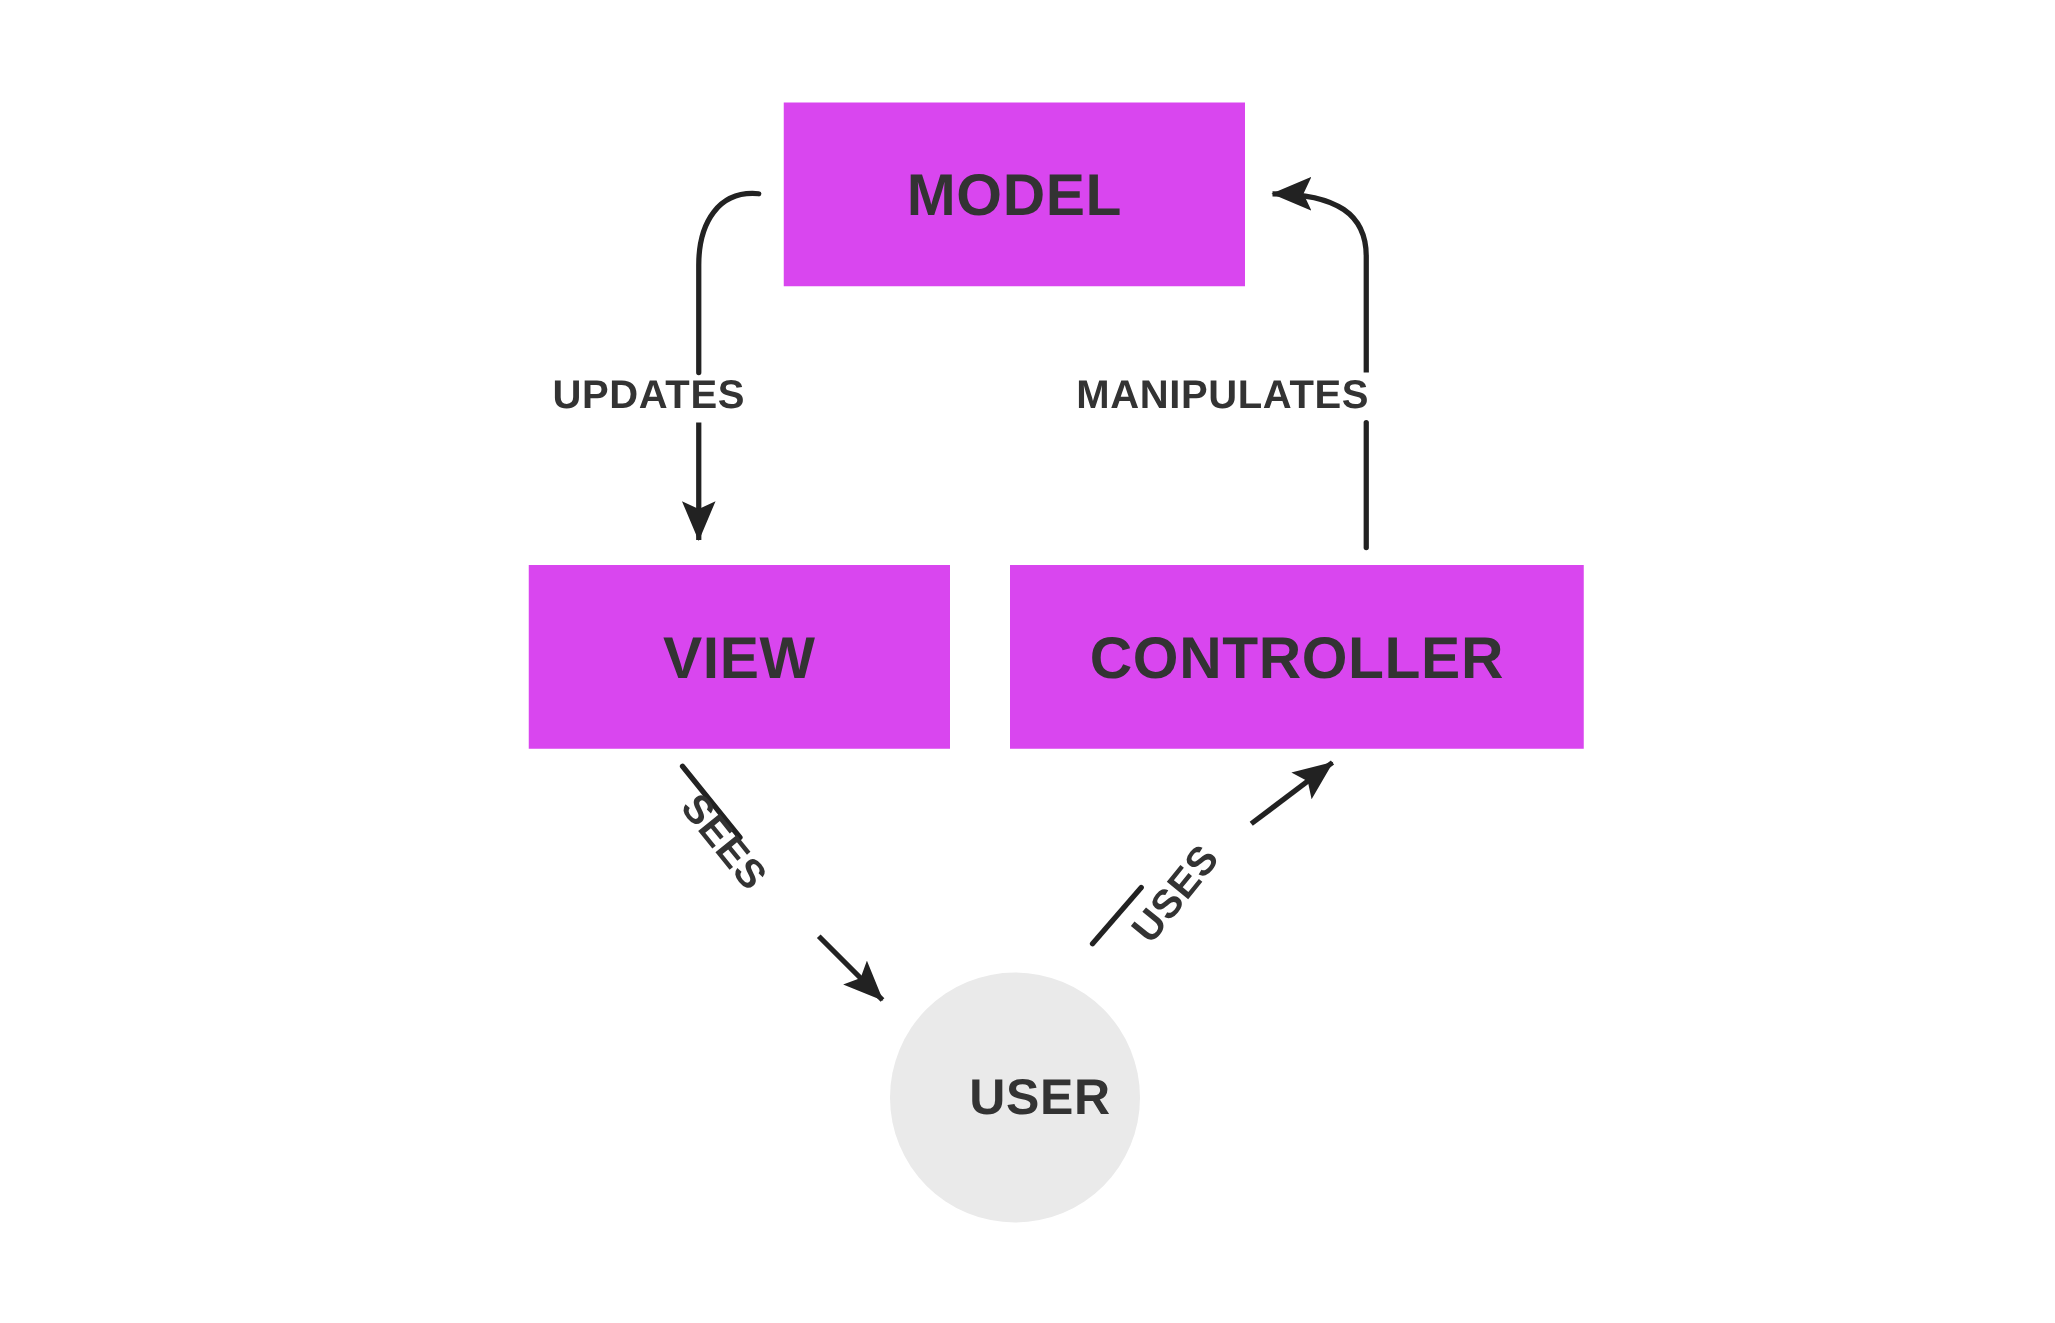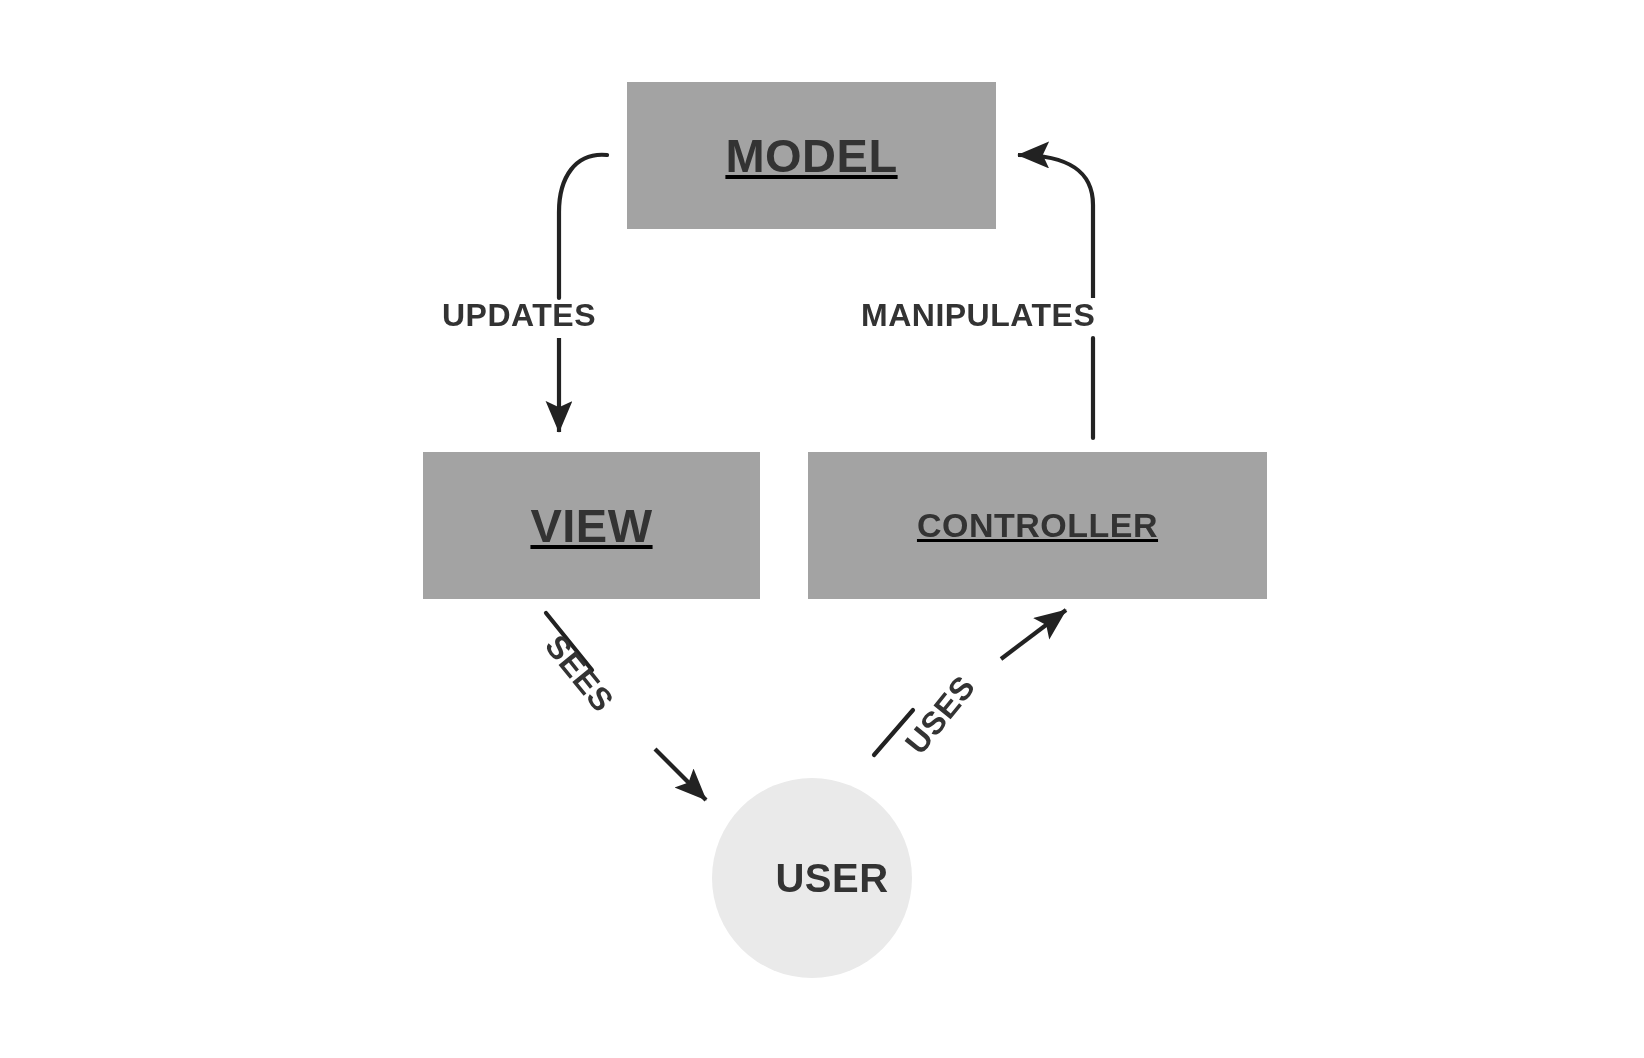--- a/index.html
+++ b/index.html
@@ -12,25 +12,24 @@
   }
   #canvas {
     position: relative;
     width: 1644px;
     height: 1058px;
     background: #ffffff;
     overflow: hidden;
   }
   .node-box {
     position: absolute;
-    background: #a3a3a3;
+    background: #d946ef;
     display: flex;
     align-items: center;
     justify-content: center;
-    text-decoration: underline;
   }
   .node-circle {
     position: absolute;
     background: #eaeaea;
     border-radius: 50%;
     display: flex;
     align-items: center;
     justify-content: center;
   }
   .node-label {
@@ -55,21 +54,21 @@
     height: 147px;
   }
   #view-box .node-label { font-size: 47px; }
 
   #controller-box {
     left: 808px;
     top: 452px;
     width: 459px;
     height: 147px;
   }
-  #controller-box .node-label { font-size: 34px; }
+  #controller-box .node-label { font-size: 47px; }
 
   #user-circle {
     left: 712px;
     top: 778px;
     width: 200px;
     height: 200px;
   }
   #user-circle .node-label { font-size: 40px; margin-left: 40px; }
 
   #edges {

